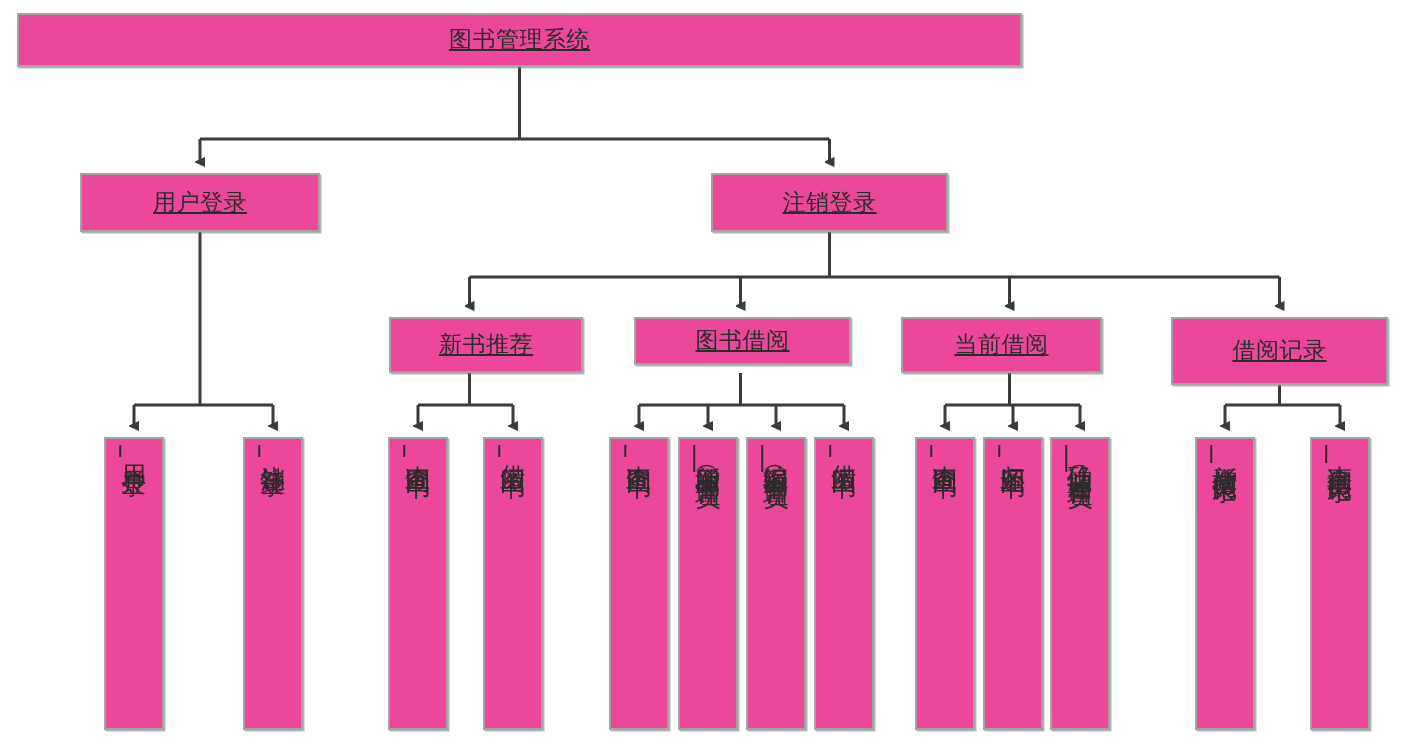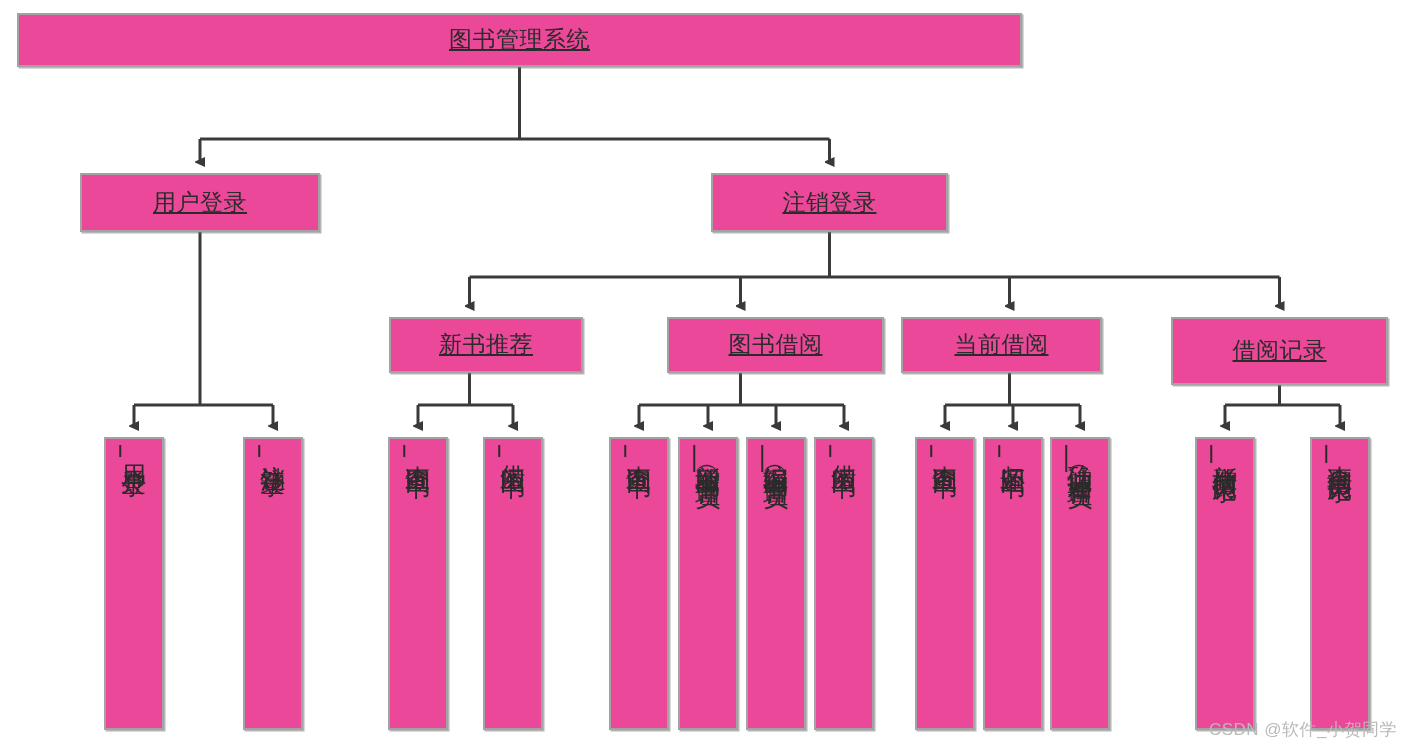--- a/index.html
+++ b/index.html
@@ -129,21 +129,21 @@
       </div>
       <div class="node horiz" style="left: 80px; top: 173px; width: 240px; height: 59px;">
         <span class="node-label">用户登录</span>
       </div>
       <div class="node horiz" style="left: 711px; top: 173px; width: 237px; height: 59px;">
         <span class="node-label">注销登录</span>
       </div>
       <div class="node horiz" style="left: 361px; top: 317px; width: 194px; height: 56px; margin-left: 28px;">
         <span class="node-label">新书推荐</span>
       </div>
-      <div class="node horiz" style="left: 667px; top: 317px; width: 217px; height: 56px;">
+      <div class="node horiz" style="left: 634px; top: 317px; width: 217px; height: 48px;">
         <span class="node-label">图书借阅</span>
       </div>
       <div class="node horiz" style="left: 901px; top: 317px; width: 201px; height: 56px;">
         <span class="node-label">当前借阅</span>
       </div>
       <div class="node horiz" style="left: 1171px; top: 317px; width: 217px; height: 68px;">
         <span class="node-label">借阅记录</span>
       </div>
       <div class="node vert" style="left: 104px; top: 437px; width: 60px; height: 293px;">
         <span class="node-label">用户登录</span>
@@ -179,14 +179,13 @@
         <span class="node-label">确认归还（管理员）</span>
       </div>
       <div class="node vert" style="left: 1195px; top: 437px; width: 60px; height: 293px;">
         <span class="node-label">新增借阅记录</span>
       </div>
       <div class="node vert" style="left: 1310px; top: 437px; width: 60px; height: 293px;">
         <span class="node-label">查询借阅记录</span>
       </div>
     </div>
 
-  <div id="watermark">CSDN @软件_小贺同学</div>
 </div>
 
 </body></html>

